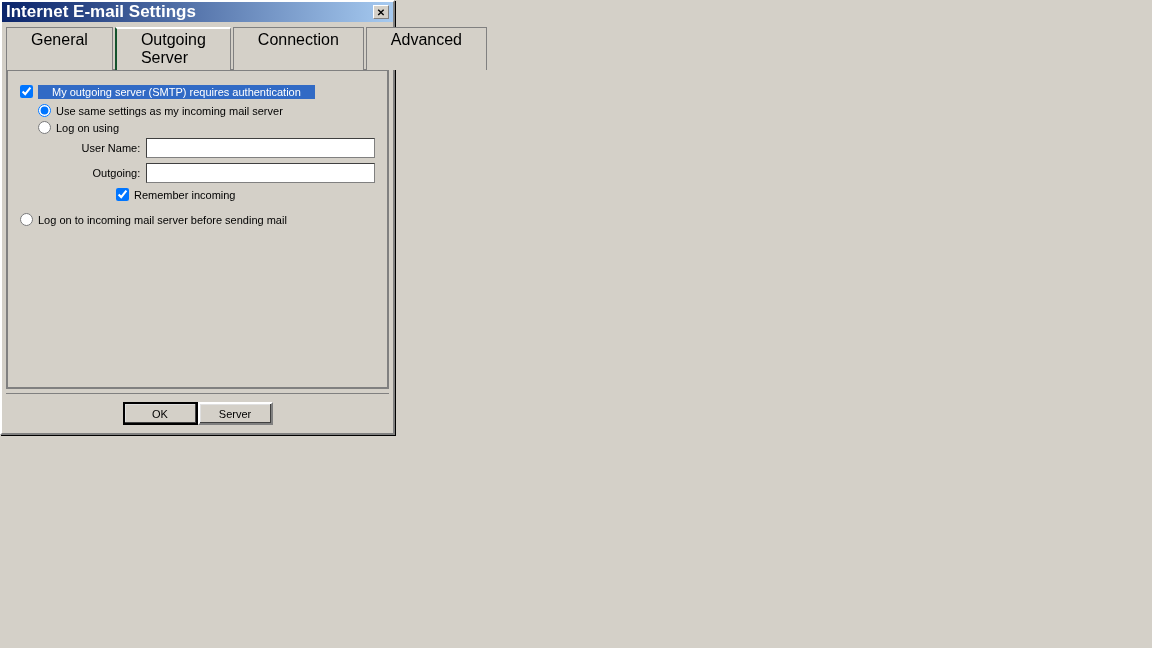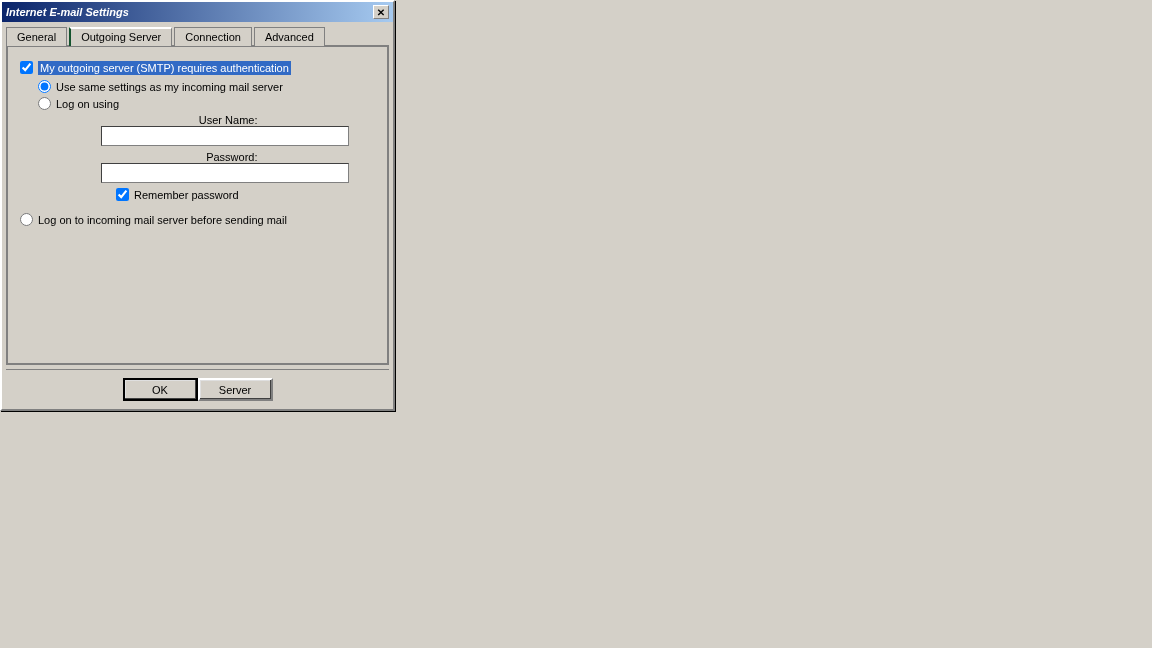--- a/index.html
+++ b/index.html
@@ -27,23 +27,22 @@
       color: #fff;
       padding: 3px 4px;
       display: flex;
       align-items: center;
       justify-content: space-between;
       height: 20px;
       user-select: none;
     }
 
     .title-bar-text {
-      font-size: 11px;
+      font-size: 17px;
       font-weight: bold;
-      font-style: italic;
     }
 
     .title-bar-close {
       width: 16px;
       height: 14px;
       background: #d4d0c8;
       border: 1px solid #fff;
       border-right-color: #808080;
       border-bottom-color: #808080;
       display: flex;
@@ -55,28 +54,28 @@
       font-weight: bold;
     }
 
     .tabs-bar {
       display: flex;
       padding: 4px 4px 0 4px;
       background: #d4d0c8;
     }
 
     .tab {
-      padding: 3px 10px;
+      padding: 3px 24px;
       border: 1px solid #808080;
       border-bottom: none;
       background: #d4d0c8;
       cursor: pointer;
       margin-right: 2px;
       position: relative;
-      font-size: 11px;
+      font-size: 16px;
       top: 1px;
     }
 
     .tab.active {
       background: #d4d0c8;
       border-top: 2px solid #fff;
       border-left: 2px solid #14532d;
       border-right: 1px solid #808080;
       z-index: 2;
       padding-top: 2px;
@@ -102,21 +101,21 @@
       margin-bottom: 6px;
     }
 
     .checkbox-row input[type="checkbox"] {
       margin-right: 5px;
     }
 
     .checkbox-label-highlight {
       background: #316ac5;
       color: #fff;
-      padding: 1px 2px;
+      padding: 1px 14px;
       margin-top: 12px;
     }
 
     .radio-group {
       margin-left: 18px;
       margin-bottom: 12px;
     }
 
     .radio-row {
       display: flex;
@@ -130,21 +129,20 @@
 
     .fields-group {
       margin-left: 36px;
       margin-top: 4px;
     }
 
     .field-row {
       display: flex;
       align-items: center;
       margin-bottom: 5px;
-      flex-direction: column;
     }
 
     .field-label {
       width: 72px;
       text-align: right;
       margin-right: 6px;
     }
 
     .field-input {
       width: 248px;
@@ -264,28 +262,28 @@
           <input type="radio" name="auth-method" id="log-on" style="">
           <label for="log-on">Log on using</label>
         </div>
 
         <div class="fields-group">
           <div class="field-row">
             <span class="field-label">User Name:</span>
             <input type="text" class="field-input" id="username" style="">
           </div>
           <div class="field-row">
-            <span class="field-label">Password:</span>
+            <span class="field-label">Outgoing:</span>
             <input type="password" class="field-input" id="password" style="">
           </div>
         </div>
 
         <div class="remember-row">
           <input type="checkbox" id="remember-pwd" checked="" style="">
-          <label for="remember-pwd">Remember password</label>
+          <label for="remember-pwd">Remember incoming</label>
         </div>
       </div>
 
 
       <div class="logon-row">
         <input type="radio" name="auth-method" id="logon-incoming" style="">
         <label for="logon-incoming">Log on to incoming mail server before sending mail</label>
       </div>
 
     </div>

